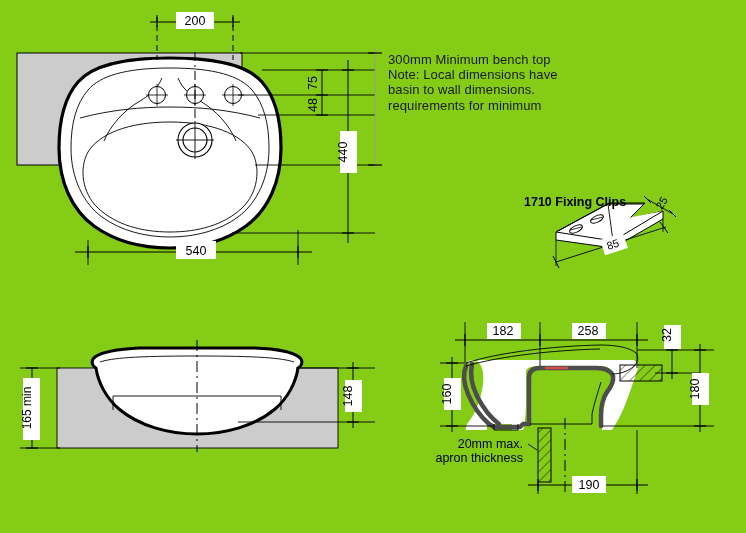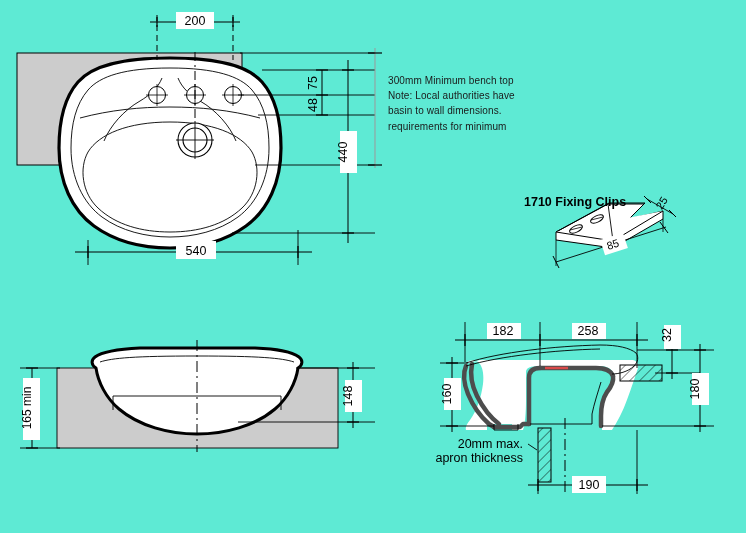--- a/index.html
+++ b/index.html
@@ -8,34 +8,34 @@
     padding: 0;
     background: #ffffff;
   }
   body {
     font-family: "Liberation Sans", sans-serif;
   }
   #sheet {
     position: relative;
     width: 746px;
     height: 533px;
-    background: #5eead4;
+    background: #84cc16;
     overflow: hidden;
   }
   #sheet svg {
     position: absolute;
     top: 0;
     left: 0;
   }
   .note-block {
     position: absolute;
     left: 388px;
-    top: 73px;
+    top: 52px;
     width: 190px;
-    font-size: 10px;
+    font-size: 13px;
     line-height: 15.2px;
     color: #1a1a1a;
     letter-spacing: 0.1px;
   }
   .note-line { display: block; white-space: nowrap; }
 </style>
 </head>
 <body>
 
 <div id="sheet">
@@ -347,18 +347,18 @@
 
       <path d="M 528,444 L 537,450" fill="none" stroke="#000000" stroke-width="0.9"></path>
       <text x="523" y="448" font-family="Liberation Sans, sans-serif" font-size="12.5" fill="#000000" text-anchor="end">20mm max.</text>
       <text x="523" y="462" font-family="Liberation Sans, sans-serif" font-size="12.5" fill="#000000" text-anchor="end">apron thickness</text>
     </g>
 
   </svg>
 
   <div class="note-block">
     <span class="note-line">300mm Minimum bench top</span>
-    <span class="note-line">Note: Local authorities have</span>
+    <span class="note-line">Note: Local dimensions have</span>
     <span class="note-line">basin to wall dimensions.</span>
     <span class="note-line">requirements for minimum</span>
   </div>
 
 </div>
 
 </body></html>

